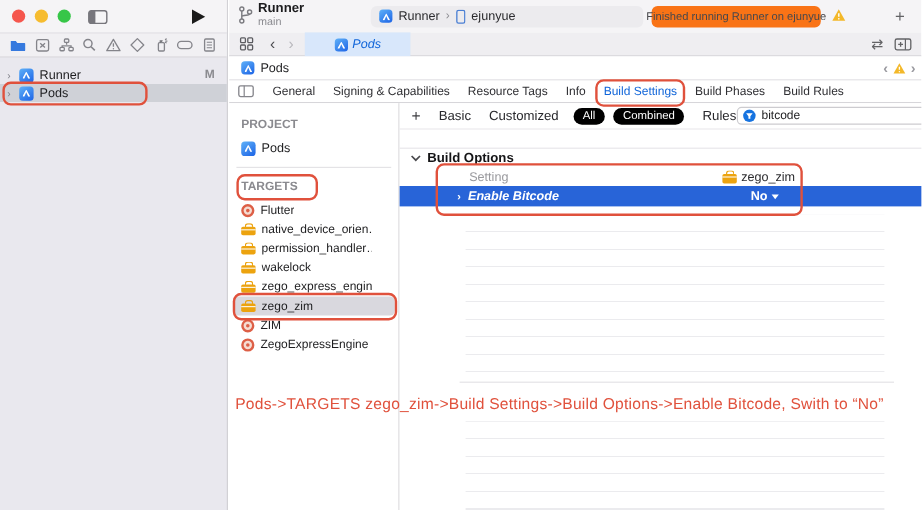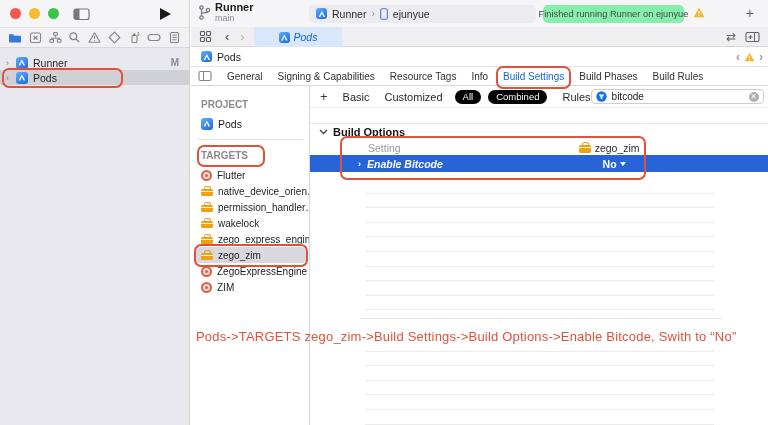--- a/index.html
+++ b/index.html
@@ -35,21 +35,21 @@
   .editor { position:absolute; left:191px; right:0; top:0; bottom:0; }
   .ed-toolbar { height:27px; background:#f5f4f6; position:relative; }
   .branch-block { position:absolute; left:7px; top:2px; display:flex; align-items:center; gap:4px; }
   .branch-lines { line-height:1.05; }
   .branch-title { font-size:11px; font-weight:700; color:#1c1c1e; }
   .branch-sub { font-size:9px; color:#8a8a8f; }
   .scheme-pill { position:absolute; left:118px; top:4.5px; width:227px; height:18px; background:#ecebee;
     border-radius:5px; display:flex; align-items:center; gap:5px; padding:0 7px; }
   .scheme-txt { font-size:10.5px; color:#2b2b2e; }
   .scheme-sep { color:#8e8e93; font-size:10px; }
-  .status-pill { position:absolute; left:352px; top:4.5px; width:141px; height:18px; background:#86efac;
+  .status-pill { position:absolute; left:352px; top:4.5px; width:141px; height:18px; background:#f97316;
     border-radius:5px; display:flex; align-items:center; justify-content:center; }
   .status-txt { font-size:9.3px; color:#48484c; white-space:nowrap; }
   .warn-top { position:absolute; left:502px; top:7px; }
   .plus-btn { position:absolute; right:14px; top:5px; color:#636366; font-size:14px; font-weight:400; }
   .tabbar { height:20px; background:#efeef1; border-bottom:1px solid #d7d6da; position:relative;
     display:flex; align-items:center; }
   .tab-navbtn { color:#4a4a4e; font-size:13px; line-height:1; }
   .tab-navbtn.disabled { color:#b9b8bd; }
   .tab-active { position:absolute; left:63px; top:0; width:88px; height:20px; background:#d8e7fb;
     display:flex; align-items:center; justify-content:center; gap:4px; }
@@ -59,21 +59,21 @@
   .breadcrumb-row { height:20px; background:#fff; border-bottom:1px solid #e4e3e6; display:flex; align-items:center; position:relative; }
   .bc-label { margin-left:5px; font-size:10.5px; color:#1d1d1f; }
   .bc-right { position:absolute; right:5px; display:flex; align-items:center; gap:4px; }
   .bc-arrow { color:#9a9aa0; font-size:12px; font-weight:700; }
   .tabstrip { height:19px; background:#fff; border-bottom:1px solid #d7d6da; display:flex; align-items:center; }
   .settings-tab { position:relative; font-size:10px; color:#303034; margin-left:15px; white-space:nowrap; }
   .settings-tab:first-of-type { margin-left:52px; }
   .settings-tab.active { color:#1065d9; }
   .content { position:absolute; top:86px; left:0; right:0; bottom:0; display:flex; }
   
-  .proj-pane { width:119px; flex:none; background:#fff; border-right:1px solid #d7d6da; padding-top:12px; }
+  .proj-pane { width:142px; flex:none; background:#fff; border-right:1px solid #d7d6da; padding-top:12px; }
   .pane-header { font-size:10px; font-weight:700; color:#8a8a8f; margin:0 0 6px 10px; position:relative; display:inline-block; }
   .pane-row { height:15px; display:flex; align-items:center; padding-left:10px; margin-bottom:2px; position:relative; }
   .pane-row .row-label { margin-left:5px; font-size:10.5px; color:#1d1d1f; white-space:nowrap; overflow:hidden; }
   .pane-divider { height:1px; background:#e4e3e6; margin:8px 6px 9px 6px; }
   .target-row { height:16px; display:flex; align-items:center; padding-left:10px; position:relative; }
   .target-row.selected { background:#d9d8de; border-radius:4px; margin:0 3px; padding-left:7px; }
   .target-row .row-label { margin-left:5px; font-size:10px; color:#1d1d1f; white-space:nowrap; overflow:hidden; max-width:92px; }
   .toolbox { position:relative; width:12px; height:7.5px; background:#eca30f; border-radius:1.5px; flex:none; margin-top:3px; }
   .toolbox::before { content:""; position:absolute; top:-3px; left:3px; width:5px; height:3.5px;
     border:1.3px solid #eca30f; border-bottom:none; border-radius:2.5px 2.5px 0 0; }
@@ -348,25 +348,25 @@
           <span class="toolbox"></span>
           <span class="row-label">zego_express_engine</span>
         </div>
         <div class="target-row selected">
           <span class="toolbox"></span>
           <span class="row-label">zego_zim</span>
           <span class="redbox zegozim"></span>
         </div>
         <div class="target-row">
           <span class="fwicon"></span>
+          <span class="row-label">ZIM</span>
+        </div>
+        <div class="target-row">
+          <span class="fwicon"></span>
           <span class="row-label">ZegoExpressEngine</span>
-        </div>
-        <div class="target-row">
-          <span class="fwicon"></span>
-          <span class="row-label">ZIM</span>
         </div>
       </div>
 
       <div class="main-area">
         <div class="filter-row">
           <span class="filter-add">+</span>
           <span class="filter-link">Basic</span>
           <span class="filter-link">Customized</span>
           <span class="filter-pill">All</span>
           <span class="filter-pill">Combined</span>

